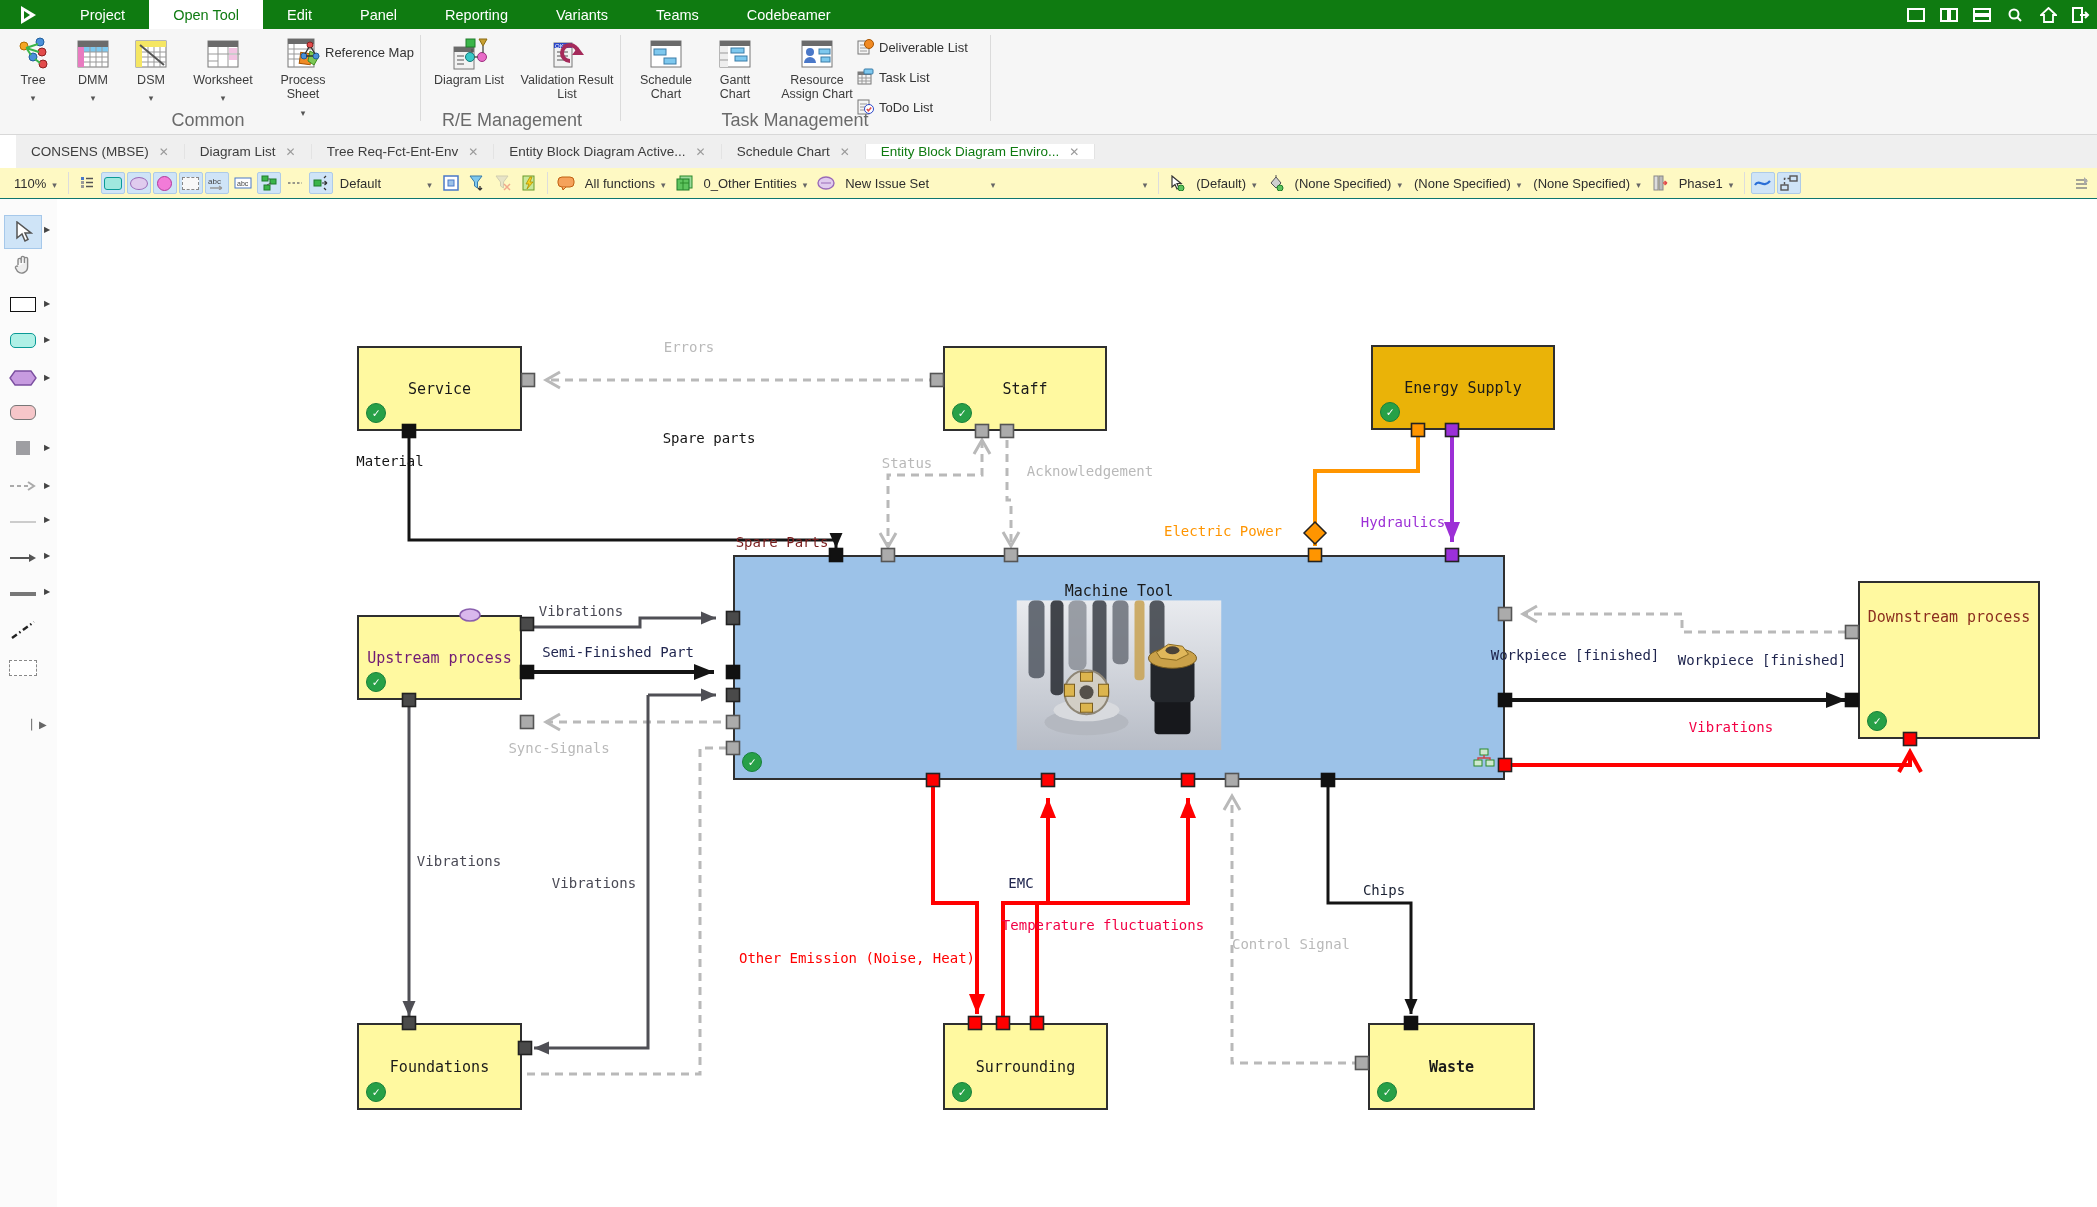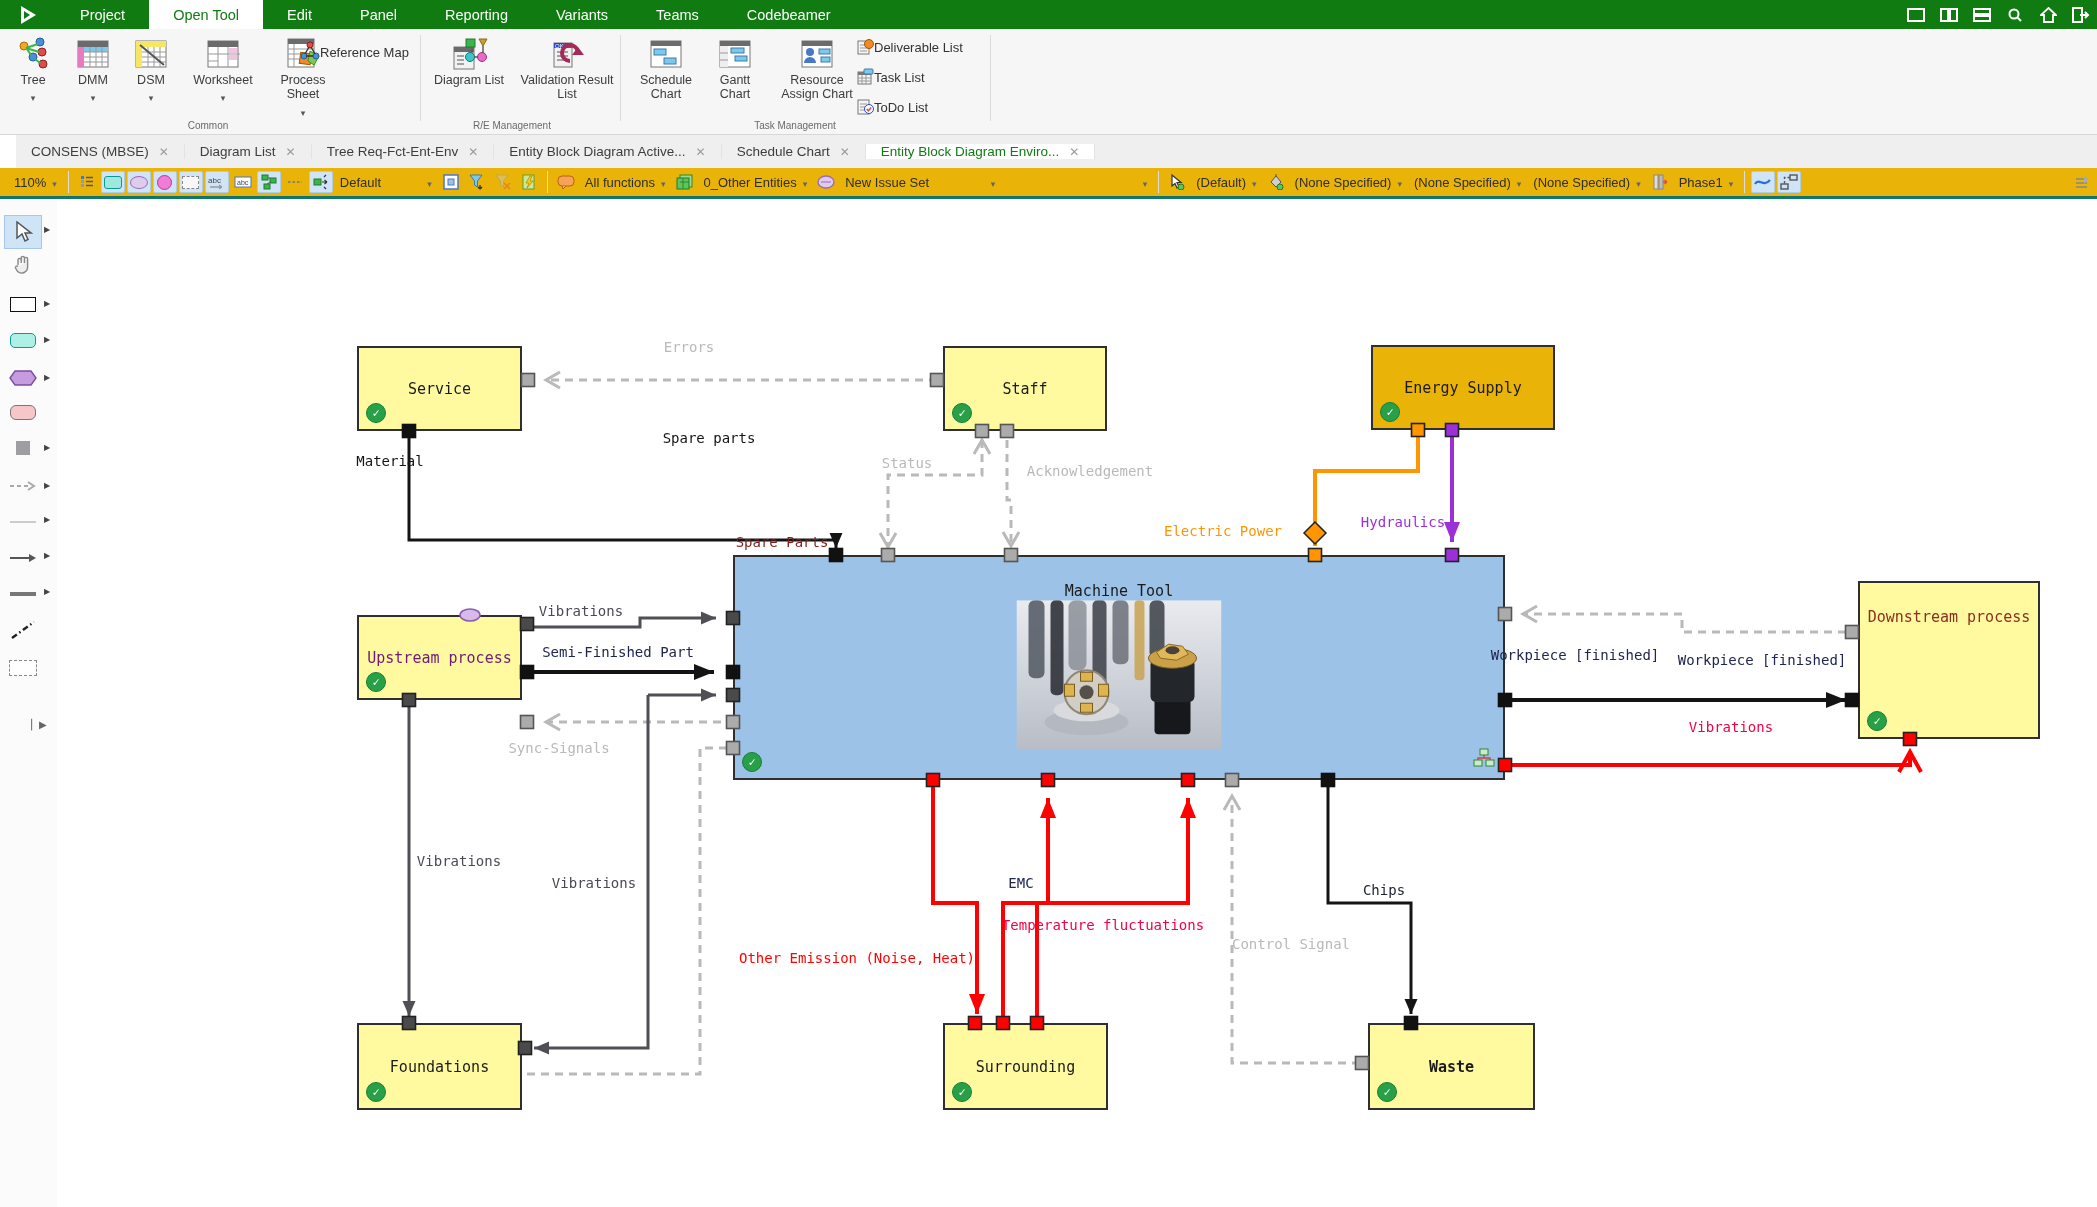--- a/index.html
+++ b/index.html
@@ -13,29 +13,29 @@
   #win-controls{position:absolute;right:6px;top:0;height:29px;display:flex;align-items:center;gap:13px;}
   .win-ic{width:20px;height:16px;display:flex;align-items:center;justify-content:center;}
   
   #ribbon{position:absolute;left:0;top:29px;width:100%;height:105px;background:#F6F6F6;border-bottom:1px solid #D8D8D8;}
   .rgroup{position:absolute;top:4px;display:flex;align-items:flex-start;}
   .bigbtn{display:flex;flex-direction:column;align-items:center;margin:0 5px;width:70px;cursor:default;}
   .bigbtn .ric{width:34px;height:34px;margin:4px 0 2px;}
   .bigbtn .blabel{font-size:12.5px;color:#3c3c3c;text-align:center;line-height:1.15;}
   .bigbtn .caret:after{content:"▾";font-size:9px;color:#555;}
   .vsep{position:absolute;top:6px;height:86px;width:1px;background:#DBDBDB;}
-  .grouplabel{position:absolute;bottom:3px;font-size:10px;color:#6a6a6a;text-align:right;transform:translateX(-50%);}
-  .smallbtn{display:flex;align-items:center;font-size:13px;color:#333;cursor:default;}
+  .grouplabel{position:absolute;bottom:3px;font-size:18px;color:#6a6a6a;text-align:right;transform:translateX(-50%);}
+  .smallbtn{display:flex;align-items:center;gap:5px;font-size:13px;color:#333;cursor:default;}
   
   #tabbar{position:absolute;left:16px;top:135px;width:100%;height:33px;background:#EFEFEF;display:flex;align-items:center;border-bottom:1px solid #E2E2E2;}
   .dtab{display:flex;align-items:center;gap:10px;padding:0 15px;font-size:13.5px;color:#3d3d3d;border-right:1px solid #E3E3E3;cursor:default;}
   .dtab .tclose{color:#9a9a9a;font-size:12px;}
   .dtab.active{background:#fff;color:#0F7B11;}
   
-  #toolbar{position:absolute;left:0;top:168px;width:100%;height:31px;background:#eab308;border-bottom:3px solid #0f766e;display:flex;align-items:center;padding-left:8px;box-sizing:border-box;}
+  #toolbar{position:absolute;left:0;top:168px;width:100%;height:31px;background:#fef9c3;border-bottom:1px solid #0f766e;display:flex;align-items:center;padding-left:8px;box-sizing:border-box;}
   .tb-dd{display:flex;align-items:center;gap:6px;font-size:13px;color:#2e2e2e;padding:0 6px;height:24px;cursor:default;white-space:nowrap;}
   .tb-dd .dd-caret:after{content:"▾";font-size:9px;color:#666;}
   .tb-sep{width:1px;height:22px;background:#DDD;margin:0 5px;}
   .tb-ic{width:24px;height:22px;display:flex;align-items:center;justify-content:center;margin:0 1px;border-radius:2px;}
   .tb-ic.hl{background:#CFE4F7;border:1px solid #AECBE8;box-sizing:border-box;}
   
   #palette{position:absolute;left:0;top:199px;width:57px;bottom:0;background:#FBFBFB;border-right:1px solid #C9C9C9;}
   .pal-item{position:absolute;left:6px;width:34px;height:26px;display:flex;align-items:center;justify-content:center;}
   .pal-item.hl{background:#CFE4F7;border:1px solid #A6C8EA;width:36px;height:32px;left:4px;}
   .pal-fly{position:absolute;left:44px;font-size:8px;color:#444;}

